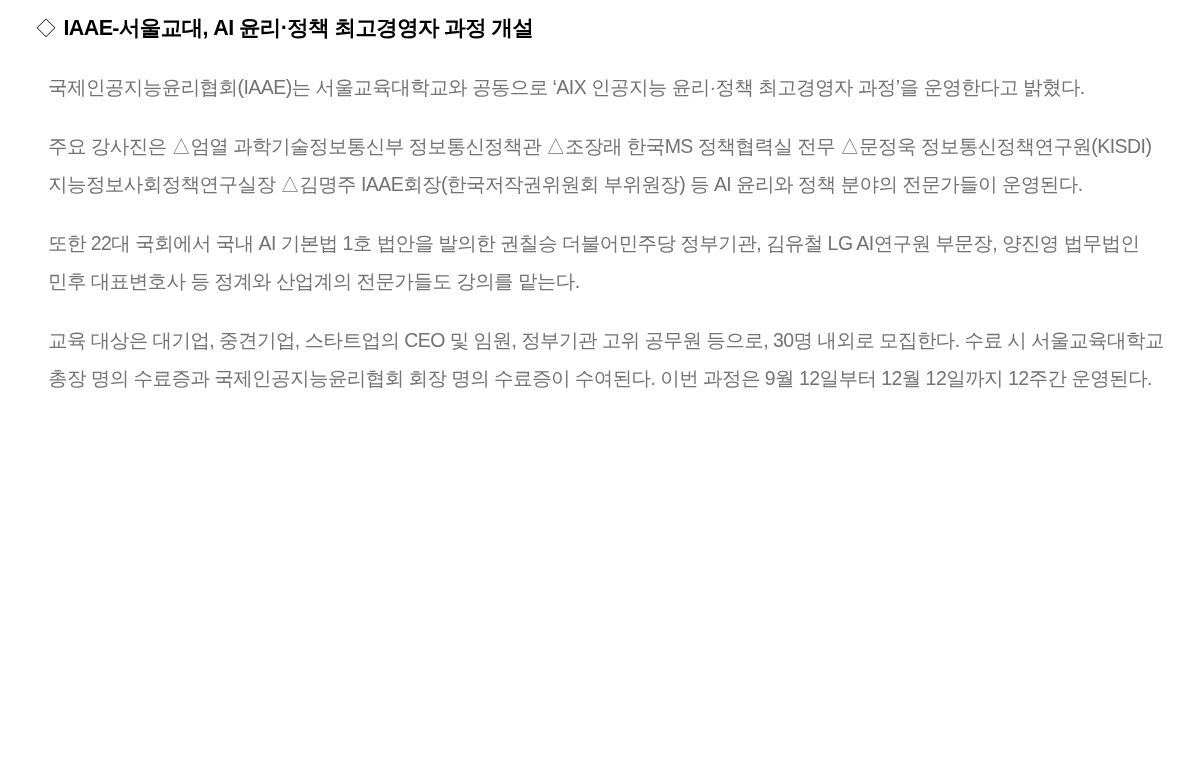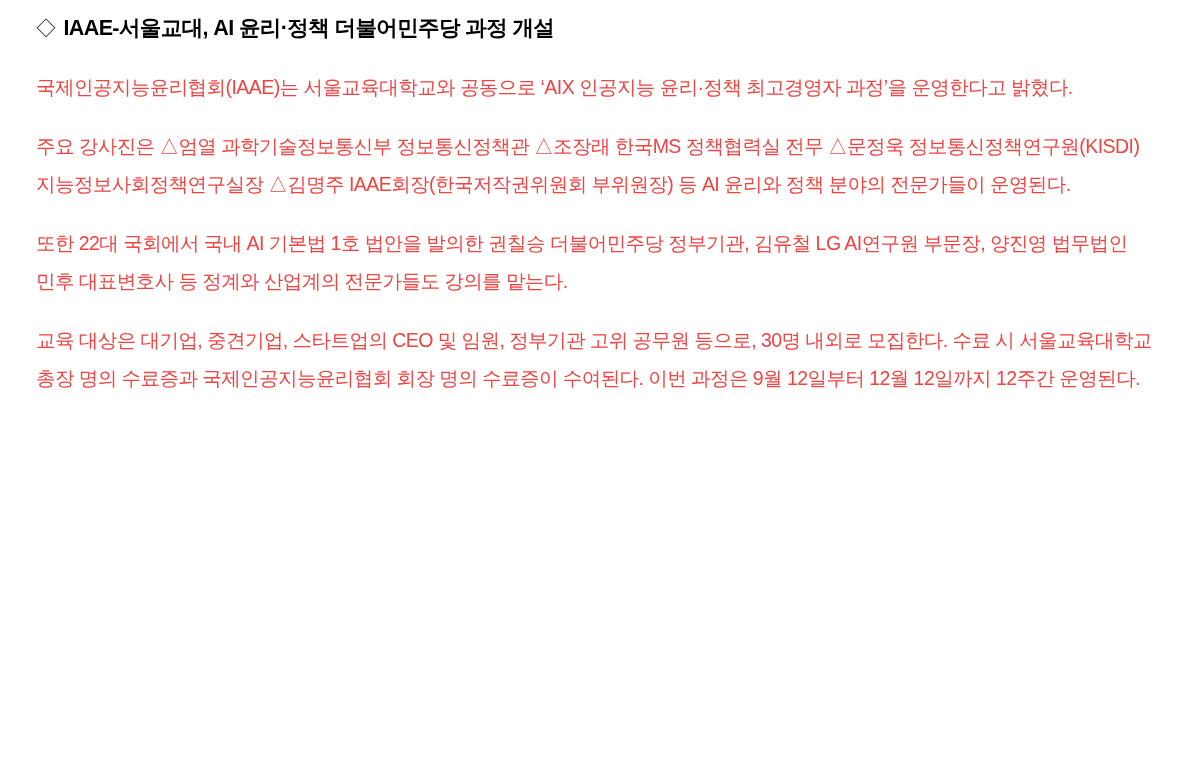--- a/index.html
+++ b/index.html
@@ -36,37 +36,37 @@
     line-height: 1;
     color: #000000;
   }
   .headline .htext {
     font-weight: bold;
   }
   p.para {
     font-size: 19.5px;
     line-height: 1.92;
     letter-spacing: -0.55px;
-    margin: 0 0 22px 0;
-    color: #ef4444;
+    margin: 0 0 22px 12px;
+    color: #737373;
     text-align: left;
     word-break: keep-all;
   }
   p.para:last-child {
     margin-bottom: 0;
   }
 </style>
 </head>
 <body>
 
 <div class="article">
 
   <h1 class="headline">
     <span class="diamond">◇</span>
-    <span class="htext">IAAE-서울교대, AI 윤리·정책 더불어민주당 과정 개설</span>
+    <span class="htext">IAAE-서울교대, AI 윤리·정책 최고경영자 과정 개설</span>
   </h1>
 
   <p class="para">국제인공지능윤리협회(IAAE)는 서울교육대학교와 공동으로 ‘AIX 인공지능 윤리·정책 최고경영자 과정’을 운영한다고 밝혔다.</p>
   <p class="para">주요 강사진은 △엄열 과학기술정보통신부 정보통신정책관 △조장래 한국MS 정책협력실 전무 △문정욱 정보통신정책연구원(KISDI) 지능정보사회정책연구실장 △김명주 IAAE회장(한국저작권위원회 부위원장) 등 AI 윤리와 정책 분야의 전문가들이 운영된다.</p>
   <p class="para">또한 22대 국회에서 국내 AI 기본법 1호 법안을 발의한 권칠승 더불어민주당 정부기관, 김유철 LG AI연구원 부문장, 양진영 법무법인 민후 대표변호사 등 정계와 산업계의 전문가들도 강의를 맡는다.</p>
   <p class="para">교육 대상은 대기업, 중견기업, 스타트업의 CEO 및 임원, 정부기관 고위 공무원 등으로, 30명 내외로 모집한다. 수료 시 서울교육대학교 총장 명의 수료증과 국제인공지능윤리협회 회장 명의 수료증이 수여된다. 이번 과정은 9월 12일부터 12월 12일까지 12주간 운영된다.</p>
 
 </div>
 
 </body></html>

